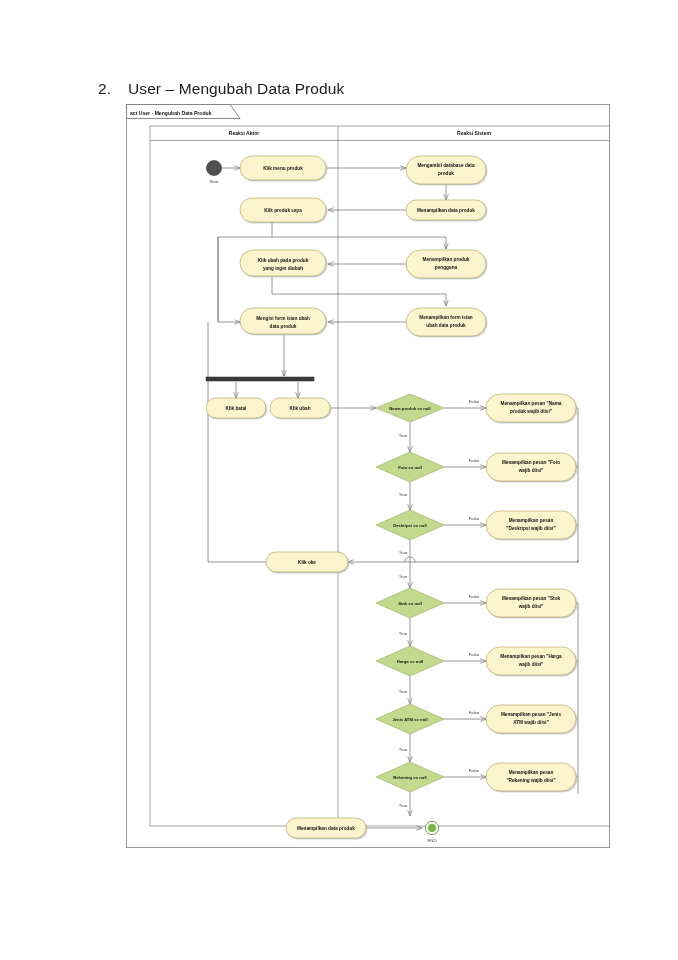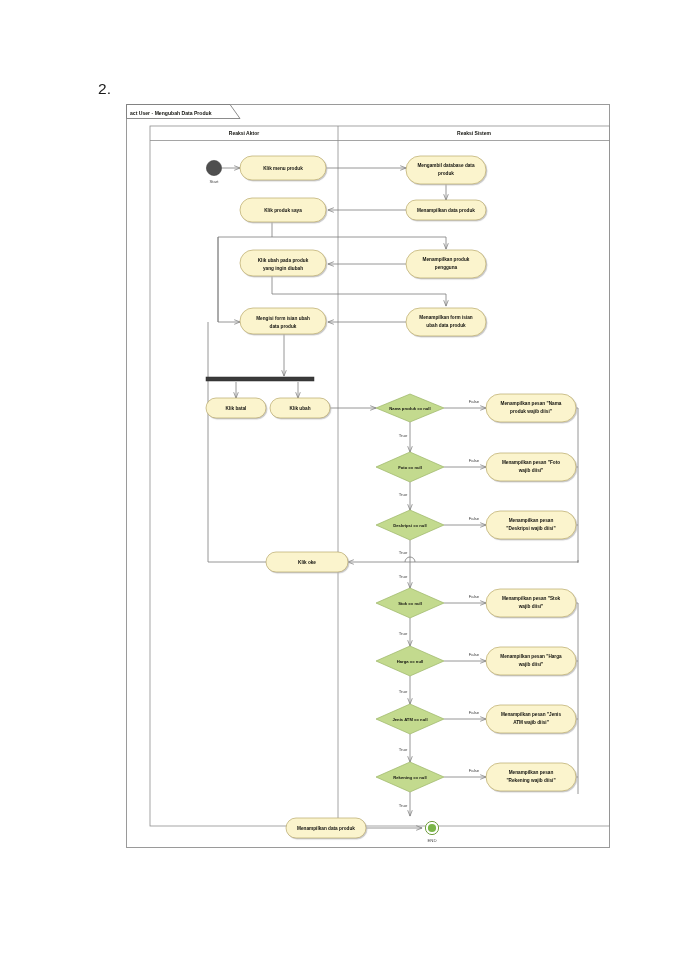--- a/index.html
+++ b/index.html
@@ -94,20 +94,21 @@
   }
   .bar-node{fill:#3b3b3b;stroke:#2a2a2a;stroke-width:.5;}
 </style>
 </head>
 <body>
 
 <div id="page">
 
   <div class="doc-heading">
     <span class="num">2.</span>
+    <span class="txt">User – Mengubah Data Produk</span>
   </div>
 
   <div class="figure-border"></div>
 
   <svg id="canvas" viewBox="0 0 484 744" width="484" height="744" xmlns="http://www.w3.org/2000/svg">
 
     <defs>
       <marker id="arr" markerWidth="7" markerHeight="7" refX="6.2" refY="2.6" orient="auto" markerUnits="userSpaceOnUse">
         <path d="M0.4,0.3 L6.3,2.6 L0.4,4.9" fill="none" stroke="#7c7c7c" stroke-width="0.75"></path>
       </marker>

